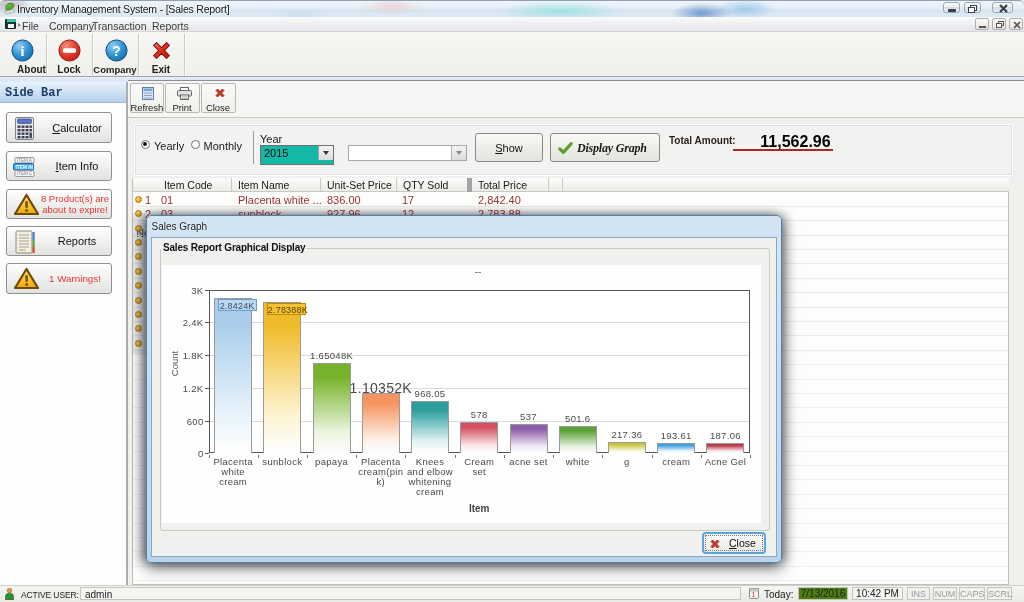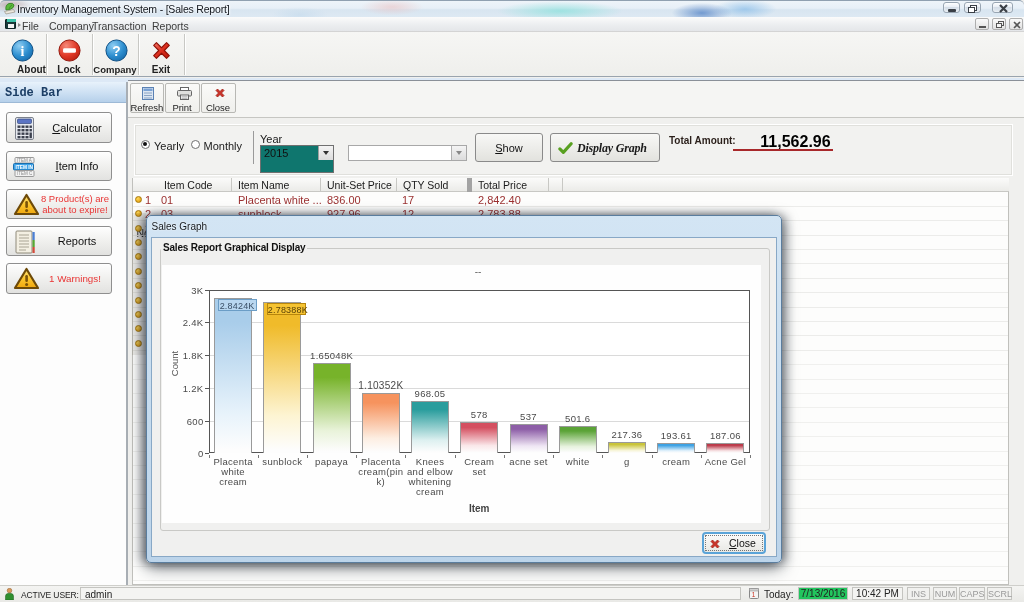--- a/index.html
+++ b/index.html
@@ -215,21 +215,21 @@
   </div>
 <div class="abs" style="left:134px;top:124px;width:879px;height:52px;background:#f2f2f0;border:1px solid #fff;box-shadow:0 0 0 1px #e0e0dc inset;"></div>
 <div class="abs" style="left:140.5px;top:139.5px;width:9px;height:9px;border-radius:50%;background:#fff;border:1px solid #707070;">
     <div class="abs" style="left:1.5px;top:1.5px;width:4px;height:4px;border-radius:50%;background:#111;"></div>
   </div>
 <div class="abs" style="left:154px;top:139.5px;font-size:11px;color:#1a1a1a;">Yearly</div>
 <div class="abs" style="left:190.5px;top:139.5px;width:9px;height:9px;border-radius:50%;background:#fff;border:1px solid #707070;"></div>
 <div class="abs" style="left:203.5px;top:139.5px;font-size:11px;color:#1a1a1a;">Monthly</div>
 <div class="abs" style="left:253px;top:131px;width:1px;height:33px;background:#9a9a9a;"></div>
 <div class="abs" style="left:260px;top:133px;font-size:11px;color:#1a1a1a;">Year</div>
-<div class="abs" style="left:260px;top:145px;width:74px;height:28px;background:#0f766e;border:1px solid #707070;">
+<div class="abs" style="left:260px;top:145px;width:74px;height:20px;background:#14b8a6;border:1px solid #707070;">
  <div class="abs" style="left:3px;top:1px;font-size:11px;color:#111;">2015</div>
  <div class="abs" style="right:0;top:0;width:15px;height:14px;background:linear-gradient(#f4f4f4,#dcdcdc);border-left:1px solid #a0a0a0;">
       <div class="abs" style="left:4px;top:5px;width:0;height:0;border-left:3.5px solid transparent;border-right:3.5px solid transparent;border-top:4px solid #333;"></div>
     </div>
 </div>
 <div class="abs" style="left:348px;top:133px;font-size:11px;color:#1a1a1a;margin-top:48px;">Month</div>
 <div class="abs" style="left:348px;top:145px;width:119px;height:16px;background:#fff;border:1px solid #a8a8a8;">
  <div class="abs" style="right:0;top:0;width:15px;height:14px;background:linear-gradient(#f4f4f4,#dcdcdc);border-left:1px solid #b0b0b0;">
       <div class="abs" style="left:4px;top:5px;width:0;height:0;border-left:3.5px solid transparent;border-right:3.5px solid transparent;border-top:4px solid #888;"></div>
     </div>
@@ -319,21 +319,21 @@
 <div class="abs" style="left:21px;top:590px;font-size:8.5px;letter-spacing:-0.1px;color:#222;">ACTIVE USER:</div>
 <div class="abs" style="left:80px;top:587px;width:661px;height:13px;background:#f4f4f2;border:1px solid #c4c4c0;">
  <div class="abs" style="left:4px;top:0.5px;font-size:10px;color:#222;">admin</div>
 </div>
 <svg class="abs" style="left:749px;top:587px" width="10" height="12" viewBox="0 0 10 12">
  <rect x="0.5" y="1.5" width="9" height="10" rx="1" fill="#f4f4f4" stroke="#888"></rect>
  <rect x="0.5" y="1.5" width="9" height="2.5" fill="#d0d0d0" stroke="#888" stroke-width="0.5"></rect>
  <text x="2.7" y="9.5" font-size="6.5" fill="#cc3322">1</text>
 </svg>
 <div class="abs" style="left:764px;top:589px;font-size:10px;color:#222;">Today:</div>
-<div class="abs" style="left:798px;top:587px;width:50px;height:13px;background:#22c55e;border:1px solid #c4c4c0;text-align:center;font-size:10px;color:#222;line-height:12px;">7/13/2016</div>
+<div class="abs" style="left:798px;top:587px;width:50px;height:13px;background:#4d7c0f;border:1px solid #c4c4c0;text-align:center;font-size:10px;color:#222;line-height:12px;">7/13/2016</div>
 <div class="abs" style="left:852px;top:587px;width:51px;height:13px;background:#f4f4f2;border:1px solid #c4c4c0;text-align:center;font-size:10px;color:#222;line-height:12px;">10:42 PM</div>
 <div class="abs" style="left:907px;top:587px;width:23px;height:13px;background:#f1f1ef;border:1px solid #c4c4c0;text-align:center;font-size:9px;color:#9a9a9a;line-height:12.5px;">INS</div>
 <div class="abs" style="left:933px;top:587px;width:24px;height:13px;background:#f1f1ef;border:1px solid #c4c4c0;text-align:center;font-size:9px;color:#9a9a9a;line-height:12.5px;">NUM</div>
 <div class="abs" style="left:959px;top:587px;width:26px;height:13px;background:#f1f1ef;border:1px solid #c4c4c0;text-align:center;font-size:9px;color:#9a9a9a;line-height:12.5px;">CAPS</div>
 <div class="abs" style="left:987px;top:587px;width:25px;height:13px;background:#f1f1ef;border:1px solid #c4c4c0;text-align:center;font-size:9px;color:#9a9a9a;line-height:12.5px;">SCRL</div>
 <div class="abs" style="left:132px;top:213px;width:14px;height:142px;background:rgba(85,78,52,0.10);"></div>
 <div class="abs" style="left:146px;top:215px;width:636px;height:348px;border-radius:5px;
 background:linear-gradient(#d3e5f4,#bcd4ea);border:1px solid #5a7d9e;
 box-shadow:0 5px 16px rgba(20,30,40,0.55), 4px 0 10px rgba(20,30,40,0.35), -5px 0 10px rgba(25,32,42,0.42);">
  <div class="abs" style="left:4.5px;top:4.5px;font-size:10px;color:#15191e;text-shadow:0 0 2px #fff;text-align:right;">Sales Graph</div>
@@ -368,21 +368,21 @@
 <div class="abs" style="left:208.5px;top:454.8px;width:1px;height:3px;background:#777;"></div>
 <div class="abs" style="left:263.3px;top:301.5px;width:38px;height:151.9px;background:linear-gradient(#f0bb2a,#f0bb2a 15%,#fdf4d2 75%,#fdfdfd 98%);border:1px solid #9a9a9a;border-bottom:none;"></div>
 <div class="abs" style="left:266.8px;top:302.5px;width:39px;height:12px;background:#f5c332;border:1px solid #b8860b;font-size:9px;letter-spacing:0.2px;color:#5a4208;text-align:center;line-height:12px;">2.78388K</div>
 <div class="abs" style="left:248.3px;top:457.4px;width:68px;text-align:center;font-size:9.5px;letter-spacing:0.3px;color:#4a4a4a;line-height:10px;">sunblock</div>
 <div class="abs" style="left:257.7px;top:454.8px;width:1px;height:3px;background:#777;"></div>
 <div class="abs" style="left:312.6px;top:363.3px;width:38px;height:90.1px;background:linear-gradient(#77b32a,#77b32a 15%,#e9f3da 75%,#fdfdfd 98%);border:1px solid #9a9a9a;border-bottom:none;"></div>
 <div class="abs" style="left:296.6px;top:350.3px;width:70px;text-align:center;font-size:9.5px;letter-spacing:0.3px;color:#4a4a4a;">1.65048K</div>
 <div class="abs" style="left:297.6px;top:457.4px;width:68px;text-align:center;font-size:9.5px;letter-spacing:0.3px;color:#4a4a4a;line-height:10px;">papaya</div>
 <div class="abs" style="left:307.0px;top:454.8px;width:1px;height:3px;background:#777;"></div>
 <div class="abs" style="left:361.8px;top:393.2px;width:38px;height:60.2px;background:linear-gradient(#f6935e,#f6935e 15%,#fdeee2 75%,#fdfdfd 98%);border:1px solid #9a9a9a;border-bottom:none;"></div>
-<div class="abs" style="left:345.8px;top:380.2px;width:70px;text-align:center;font-size:10px;letter-spacing:0.3px;color:#4a4a4a;">1.10352K</div>
+<div class="abs" style="left:345.8px;top:380.2px;width:70px;text-align:center;font-size:14px;letter-spacing:0.3px;color:#4a4a4a;">1.10352K</div>
 <div class="abs" style="left:346.8px;top:457.4px;width:68px;text-align:center;font-size:9.5px;letter-spacing:0.3px;color:#4a4a4a;line-height:10px;">Placenta<br>cream(pin<br>k)</div>
 <div class="abs" style="left:356.2px;top:454.8px;width:1px;height:3px;background:#777;"></div>
 <div class="abs" style="left:411.0px;top:400.6px;width:38px;height:52.8px;background:linear-gradient(#2a9d9d,#2a9d9d 15%,#ddf0f0 75%,#fdfdfd 98%);border:1px solid #9a9a9a;border-bottom:none;"></div>
 <div class="abs" style="left:395.0px;top:387.6px;width:70px;text-align:center;font-size:9.5px;letter-spacing:0.3px;color:#4a4a4a;">968.05</div>
 <div class="abs" style="left:396.0px;top:457.4px;width:68px;text-align:center;font-size:9.5px;letter-spacing:0.3px;color:#4a4a4a;line-height:10px;">Knees<br>and elbow<br>whitening<br>cream</div>
 <div class="abs" style="left:405.4px;top:454.8px;width:1px;height:3px;background:#777;"></div>
 <div class="abs" style="left:460.2px;top:421.9px;width:38px;height:31.5px;background:linear-gradient(#d44f60,#d44f60 15%,#fae7e9 75%,#fdfdfd 98%);border:1px solid #9a9a9a;border-bottom:none;"></div>
 <div class="abs" style="left:444.2px;top:408.9px;width:70px;text-align:center;font-size:9.5px;letter-spacing:0.3px;color:#4a4a4a;">578</div>
 <div class="abs" style="left:445.2px;top:457.4px;width:68px;text-align:center;font-size:9.5px;letter-spacing:0.3px;color:#4a4a4a;line-height:10px;">Cream<br>set</div>
 <div class="abs" style="left:454.6px;top:454.8px;width:1px;height:3px;background:#777;"></div>

